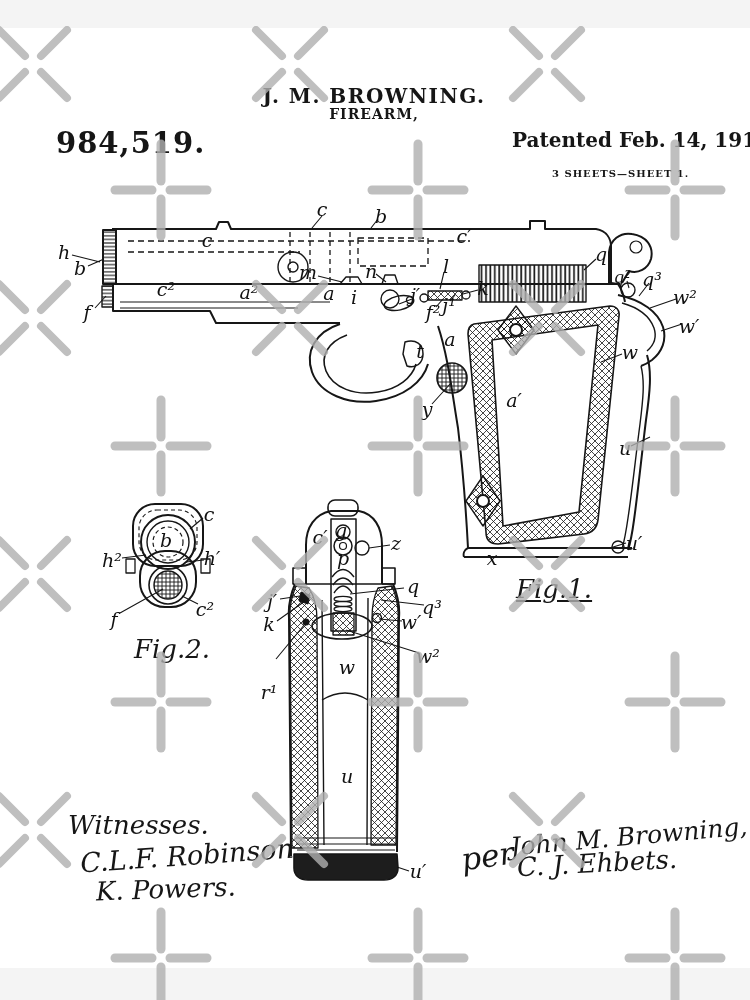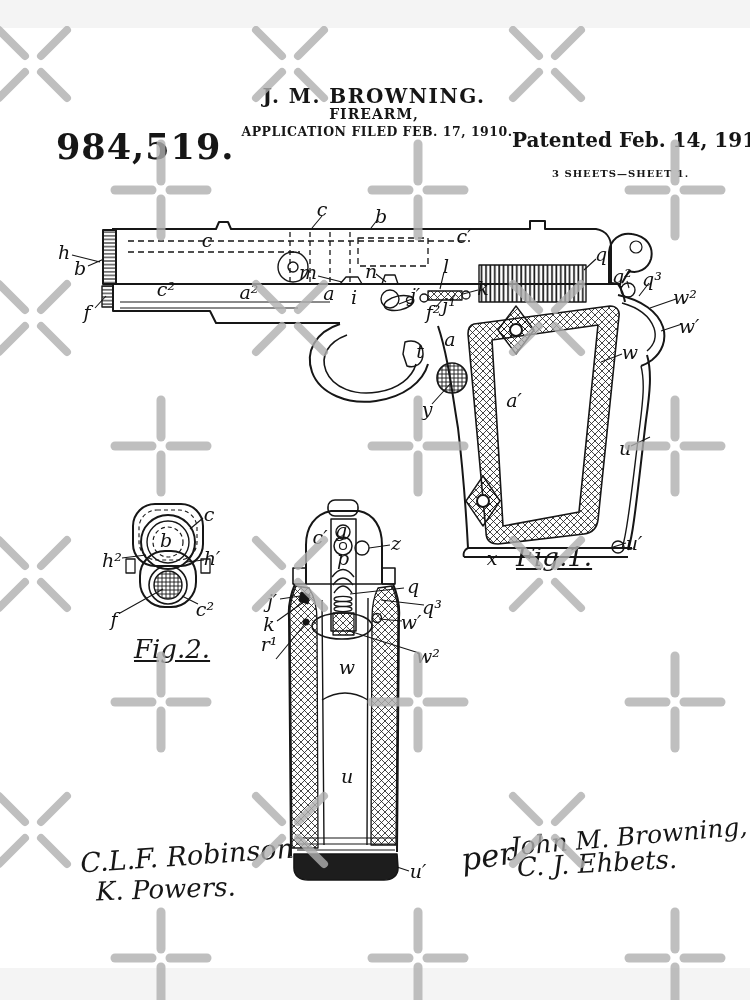--- a/index.html
+++ b/index.html
@@ -5,28 +5,28 @@
   html,body{margin:0;padding:0;background:#e8e8e8;}
   .page{position:relative;width:750px;height:1000px;background:#ffffff;overflow:hidden;
         font-family:"DejaVu Serif","Liberation Serif",serif;color:#161616;}
   .band{position:absolute;left:0;width:750px;background:#f4f4f4;}
   #band-top{top:0;height:28px;}
   #band-bottom{top:968px;height:32px;}
   .hdr{position:absolute;font-weight:bold;white-space:nowrap;}
   #inventor-name{left:224px;top:84px;width:300px;text-align:center;font-size:20px;letter-spacing:1.5px;}
   #doc-title{left:224px;top:106px;width:300px;text-align:center;font-size:14px;letter-spacing:1px;}
   #application-line{left:224px;top:124px;width:306px;text-align:center;font-size:12.5px;letter-spacing:.5px;}
-  #patent-number{left:56px;top:126px;font-size:35px;letter-spacing:1px;}
+  #patent-number{left:56px;top:126px;font-size:29px;letter-spacing:1px;}
   #patented-line{left:512px;top:128px;font-size:20px;}
   #sheet-line{left:552px;top:168px;font-size:10px;letter-spacing:1px;text-align:right;}
   .drawing,.wm,#label-layer{position:absolute;left:0;top:0;}
   .part-label{position:absolute;transform:translate(-50%,-50%);font-style:italic;font-size:19px;
               line-height:1;color:#111;white-space:nowrap;}
-  .caption{position:absolute;font-style:italic;font-size:26px;white-space:nowrap;text-decoration:underline;}
-  #fig1-caption{left:516px;top:542px;text-decoration:underline;}
+  .caption{position:absolute;font-style:italic;font-size:26px;white-space:nowrap;}
+  #fig1-caption{left:516px;top:574px;text-decoration:underline;}
   #fig2-caption{left:134px;top:634px;}
   #fig3-caption{left:426px;top:752px;font-size:28px;letter-spacing:2px;}
   .sig{position:absolute;font-style:italic;white-space:nowrap;}
   #witnesses-heading{left:68px;top:810px;font-size:26px;}
   #witness1{left:80px;top:840px;font-size:27px;transform:rotate(-4deg);}
   #witness2{left:96px;top:874px;font-size:26px;transform:rotate(-2deg);}
   #inventor-heading{left:574px;top:794px;font-size:25px;}
   #inventor-signature{left:510px;top:822px;font-size:25px;transform:rotate(-5deg);}
   #per-word{left:461px;top:838px;font-size:31px;transform:rotate(-8deg);}
   #attorney-signature{left:517px;top:848px;font-size:26px;transform:rotate(-3deg);}
@@ -36,21 +36,20 @@
 </head>
 <body>
 
 <div class="page">
 
   <div id="band-top" class="band"></div>
   <div id="band-bottom" class="band"></div>
 
   <div id="doc-title" class="hdr">FIREARM,</div>
   <div id="inventor-name" class="hdr">J. M. BROWNING.</div>
-  <div id="application-line" class="hdr">APPLICATION FILED FEB. 17, 1910.</div>
   <div id="patent-number" class="hdr">984,519.</div>
   <div id="patented-line" class="hdr">Patented Feb. 14, 1911.</div>
   <div id="sheet-line" class="hdr">3 SHEETS—SHEET 1.</div>
 
   <svg class="drawing" width="750" height="1000" viewBox="0 0 750 1000">
     <defs>
       <pattern id="xh" patternUnits="userSpaceOnUse" width="7" height="7">
         <path d="M0,7 L7,0 M0,0 L7,7" stroke="#161616" stroke-width="0.8"></path>
       </pattern>
       <pattern id="grid" patternUnits="userSpaceOnUse" width="4" height="4">
@@ -179,21 +178,21 @@
       <span class="part-label" style="left: 371px; top: 271px;">n</span>
       <span class="part-label" style="left: 249px; top: 292px;">a²</span>
       <span class="part-label" style="left: 329px; top: 293px;">a</span>
       <span class="part-label" style="left: 354px; top: 297px;">i</span>
       <span class="part-label" style="left: 415px; top: 295px;">j′</span>
       <span class="part-label" style="left: 446px; top: 266px;">l</span>
       <span class="part-label" style="left: 449px; top: 305px;">j¹</span>
       <span class="part-label" style="left: 433px; top: 312px;">f²</span>
       <span class="part-label" style="left: 483px; top: 288px;">k</span>
       <span class="part-label" style="left: 601px; top: 254px;">q</span>
-      <span class="part-label" style="left: 622px; top: 276px;">q²</span>
+      <span class="part-label" style="left: 622px; top: 276px; font-family: Liberation Serif, serif;">q²</span>
       <span class="part-label" style="left: 652px; top: 279px;">q³</span>
       <span class="part-label" style="left: 685px; top: 297px;">w²</span>
       <span class="part-label" style="left: 689px; top: 326px;">w′</span>
       <span class="part-label" style="left: 630px; top: 352px;">w</span>
       <span class="part-label" style="left: 450px; top: 339px;">a</span>
       <span class="part-label" style="left: 420px; top: 351px;">t</span>
       <span class="part-label" style="left: 427px; top: 409px;">y</span>
       <span class="part-label" style="left: 514px; top: 400px;">a′</span>
       <span class="part-label" style="left: 625px; top: 448px;">u</span>
       <span class="part-label" style="left: 634px; top: 543px;">u′</span>
@@ -207,29 +206,30 @@
       <span class="part-label" style="left: 320px; top: 537px;">c′</span>
       <span class="part-label" style="left: 341px; top: 530px;">g</span>
       <span class="part-label" style="left: 343px; top: 558px;">p</span>
       <span class="part-label" style="left: 396px; top: 543px;">z</span>
       <span class="part-label" style="left: 413px; top: 586px;">q</span>
       <span class="part-label" style="left: 432px; top: 607px;">q³</span>
       <span class="part-label" style="left: 411px; top: 622px;">w′</span>
       <span class="part-label" style="left: 428px; top: 656px;">w²</span>
       <span class="part-label" style="left: 272px; top: 601px;">j′</span>
       <span class="part-label" style="left: 269px; top: 624px;">k</span>
-      <span class="part-label" style="left: 269px; top: 644px;">r¹</span>
+      <span class="part-label" style="left: 269px; top: 692px;">r¹</span>
       <span class="part-label" style="left: 347px; top: 667px;">w</span>
       <span class="part-label" style="left: 347px; top: 776px;">u</span>
       <span class="part-label" style="left: 418px; top: 871px;">u′</span>
     </div>
 
   <div id="fig1-caption" class="caption">Fig.1.</div>
   <div id="fig2-caption" class="caption">Fig.2.</div>
 
+  <div id="witnesses-heading" class="sig">Witnesses.</div>
   <div id="witness1" class="sig">C.L.F. Robinson</div>
   <div id="witness2" class="sig">K. Powers.</div>
   <div id="inventor-signature" class="sig">John M. Browning,</div>
   <div id="per-word" class="sig">per</div>
   <div id="attorney-signature" class="sig">C. J. Ehbets.</div>
 
   <svg id="watermark-svg" class="wm" width="750" height="1000" viewBox="0 0 750 1000" stroke="#b0b0b0" opacity="0.8">
       <g>
         <line x1="41" y1="72" x2="67" y2="98" stroke-width="8" stroke-linecap="round"></line>
         <line x1="41" y1="56" x2="67" y2="30" stroke-width="8" stroke-linecap="round"></line>

